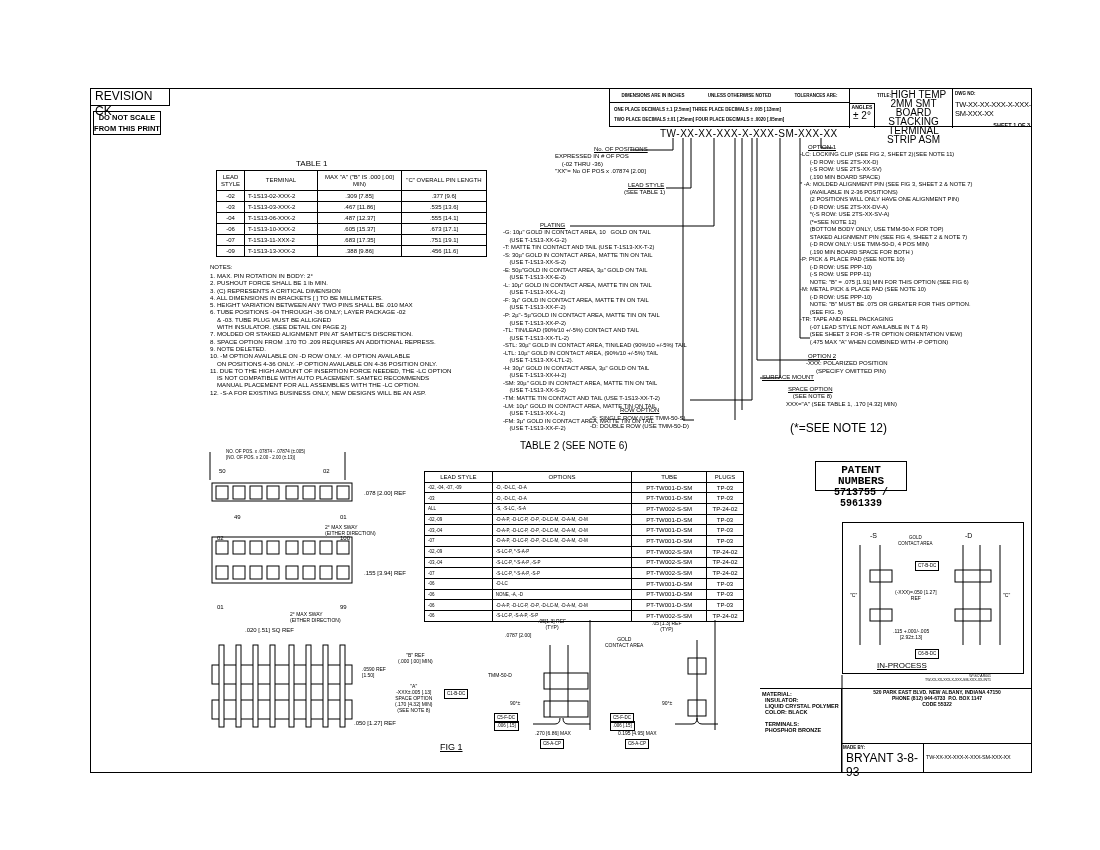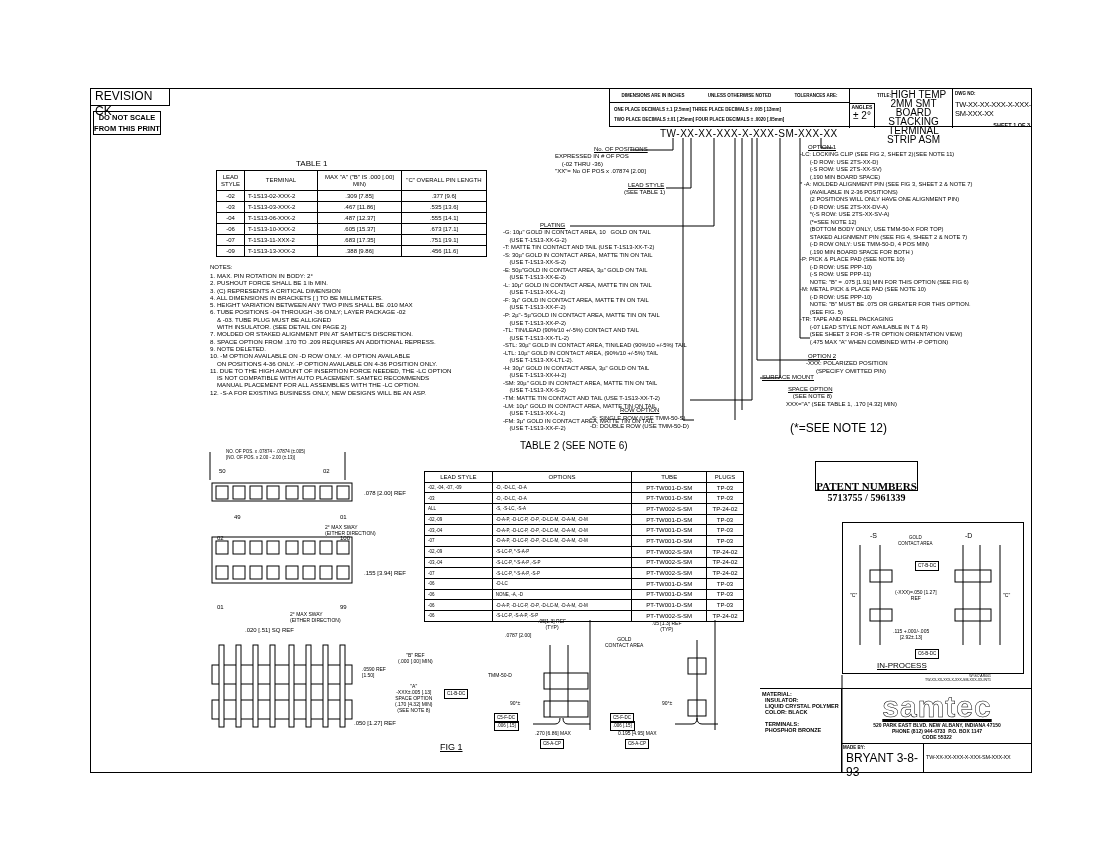--- a/index.html
+++ b/index.html
@@ -26,21 +26,21 @@
   .table1 td, .table1 th { border: 1px solid #000; padding: 0 3px; height: 11px; text-align: center; font-weight: normal; }
   .table1 th { height: 20px; line-height: 7px; }
   .table1 td.l { text-align: left; }
   .cap { font-size: 8px; }
   .pn { left: 660px; top: 128px; font-size: 10px; letter-spacing: 0.5px; }
   .table2 { left: 424px; top: 471px; border-collapse: collapse; font-size: 6px; width: 320px; }
   .table2 td, .table2 th { border: 1px solid #000; height: 10.7px; padding: 0 3px; font-weight: normal; }
   .table2 th { text-align: center; }
   .table2 td.c { text-align: center; }
   .table2 td.s { font-size: 4.5px; }
-  .patent { left: 815px; top: 461px; width: 103px; height: 30px; border: 1.5px solid #000; font-family: Liberation Serif, serif; font-weight: bold; text-align: center; font-size: 11px; line-height: 11px; padding-top: 19px; }
+  .patent { left: 815px; top: 461px; width: 92px; height: 30px; border: 1.5px solid #000; font-family: Liberation Mono, monospace; font-weight: bold; text-align: center; font-size: 11px; line-height: 11px; padding-top: 3px; }
   .patent .n { font-size: 10px; }
   .inproc { left: 842px; top: 522px; width: 182px; height: 152px; border: 1px solid #000; }
   .mat { left: 760px; top: 688px; width: 82px; height: 85px; border-top:1px solid #000; border-right: 1px solid #000; font-size: 5.5px; line-height: 6px; padding: 2px; font-weight: bold; }
   .logo { left: 842px; top: 688px; width: 190px; height: 55px; border-top:1px solid #000; text-align: center; }
   .logo .name { font-size: 30px; letter-spacing: 1px; font-weight: bold; line-height: 30px; margin-top: 3px; -webkit-text-stroke: 0.5px #000; color: #fff; text-decoration: underline; }
   .logo .addr { font-size: 5px; line-height: 6px; font-weight: bold; }
   .madeby { left: 842px; top: 743px; width: 82px; height: 30px; border-top: 1px solid #000; border-right: 1px solid #000; }
   .madeby .lbl { font-size: 4.5px; font-weight: bold; padding: 1px; }
   .madeby .val { font-size: 12px; padding-left: 4px; }
   .dwg2 { left: 924px; top: 743px; width: 108px; height: 30px; border-top: 1px solid #000; font-size: 5.5px; padding: 10px 2px; letter-spacing: -0.2px; }
@@ -493,21 +493,20 @@
 <div class="abs mat">
   <div class="small" style="font-size:5.5px;line-height:6px;">MATERIAL:
   INSULATOR:
   LIQUID CRYSTAL POLYMER
   COLOR: BLACK
 
   TERMINALS:
   PHOSPHOR BRONZE</div>
 </div>
 <div class="abs logo">
-  <div class="name">samtec</div>
   <div class="addr small" style="font-size:5px;line-height:6px;">520 PARK EAST BLVD. NEW ALBANY, INDIANA 47150
 PHONE (812) 944-6733  P.O. BOX 1147
 CODE 55322</div>
 </div>
 <div class="abs madeby">
   <div class="lbl">MADE BY:</div>
   <div class="val">BRYANT  3-8-93</div>
 </div>
 <div class="abs dwg2">TW-XX-XX-XXX-X-XXX-SM-XXX-XX</div>
 

